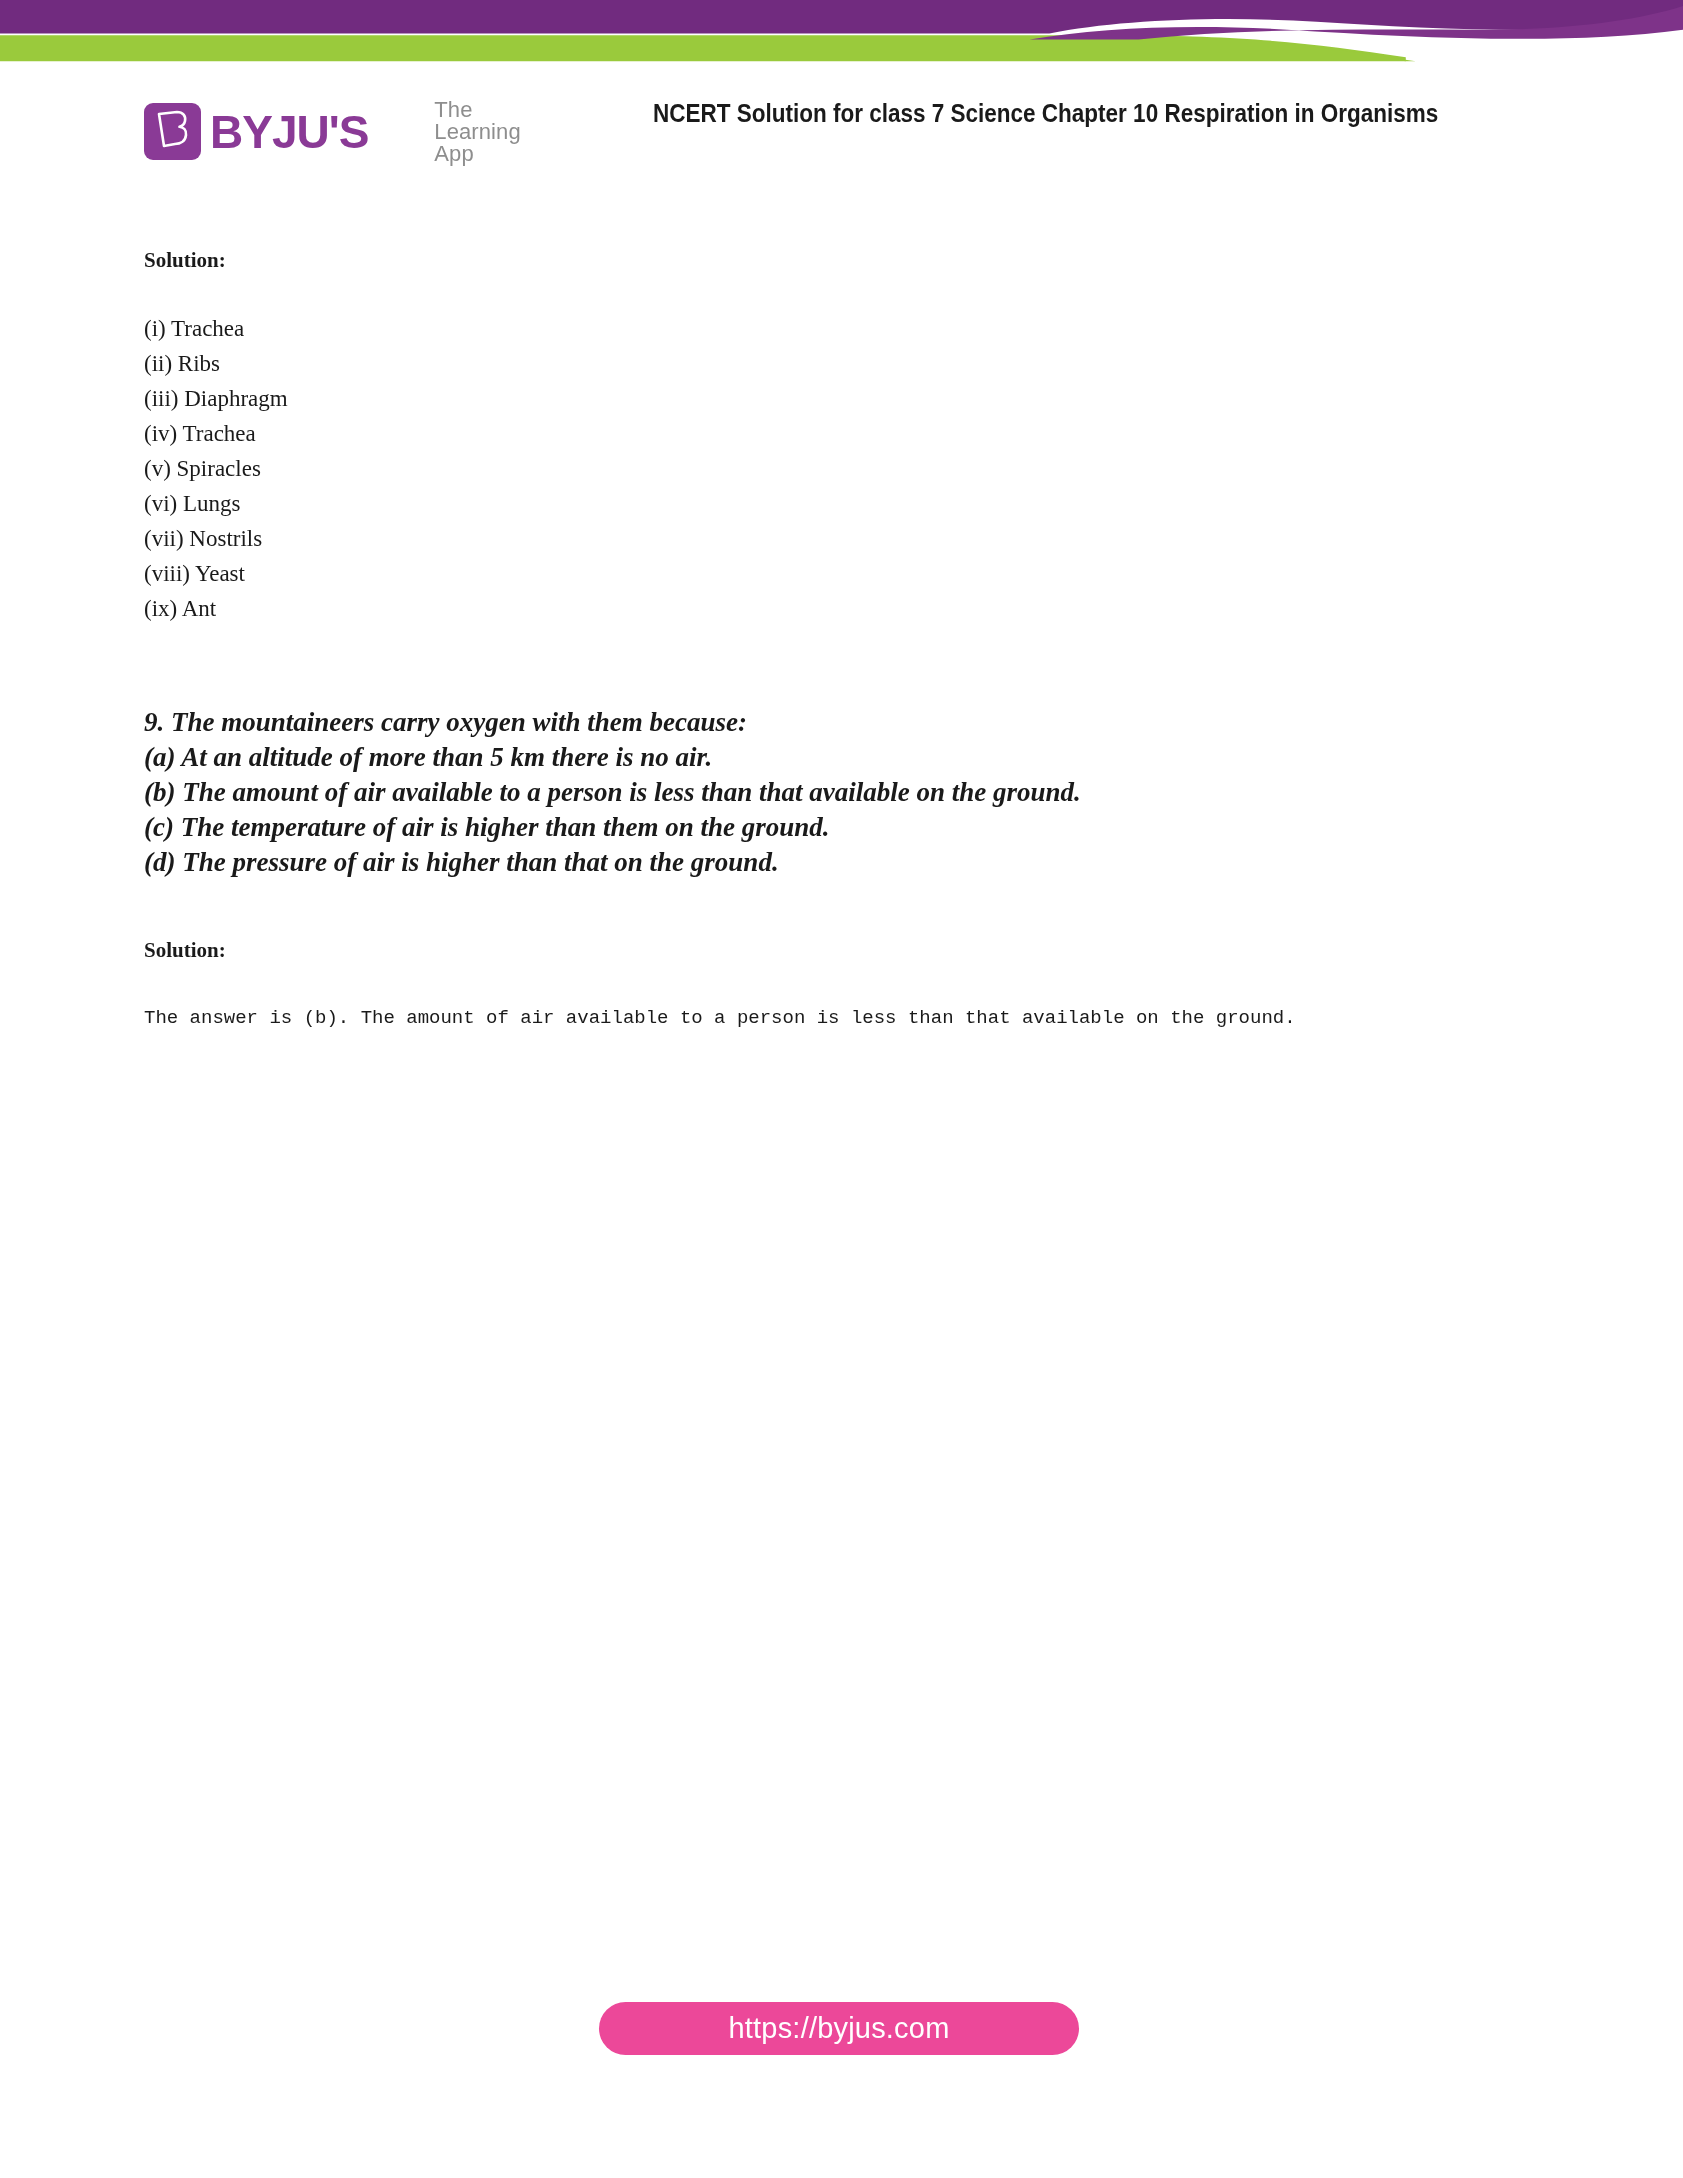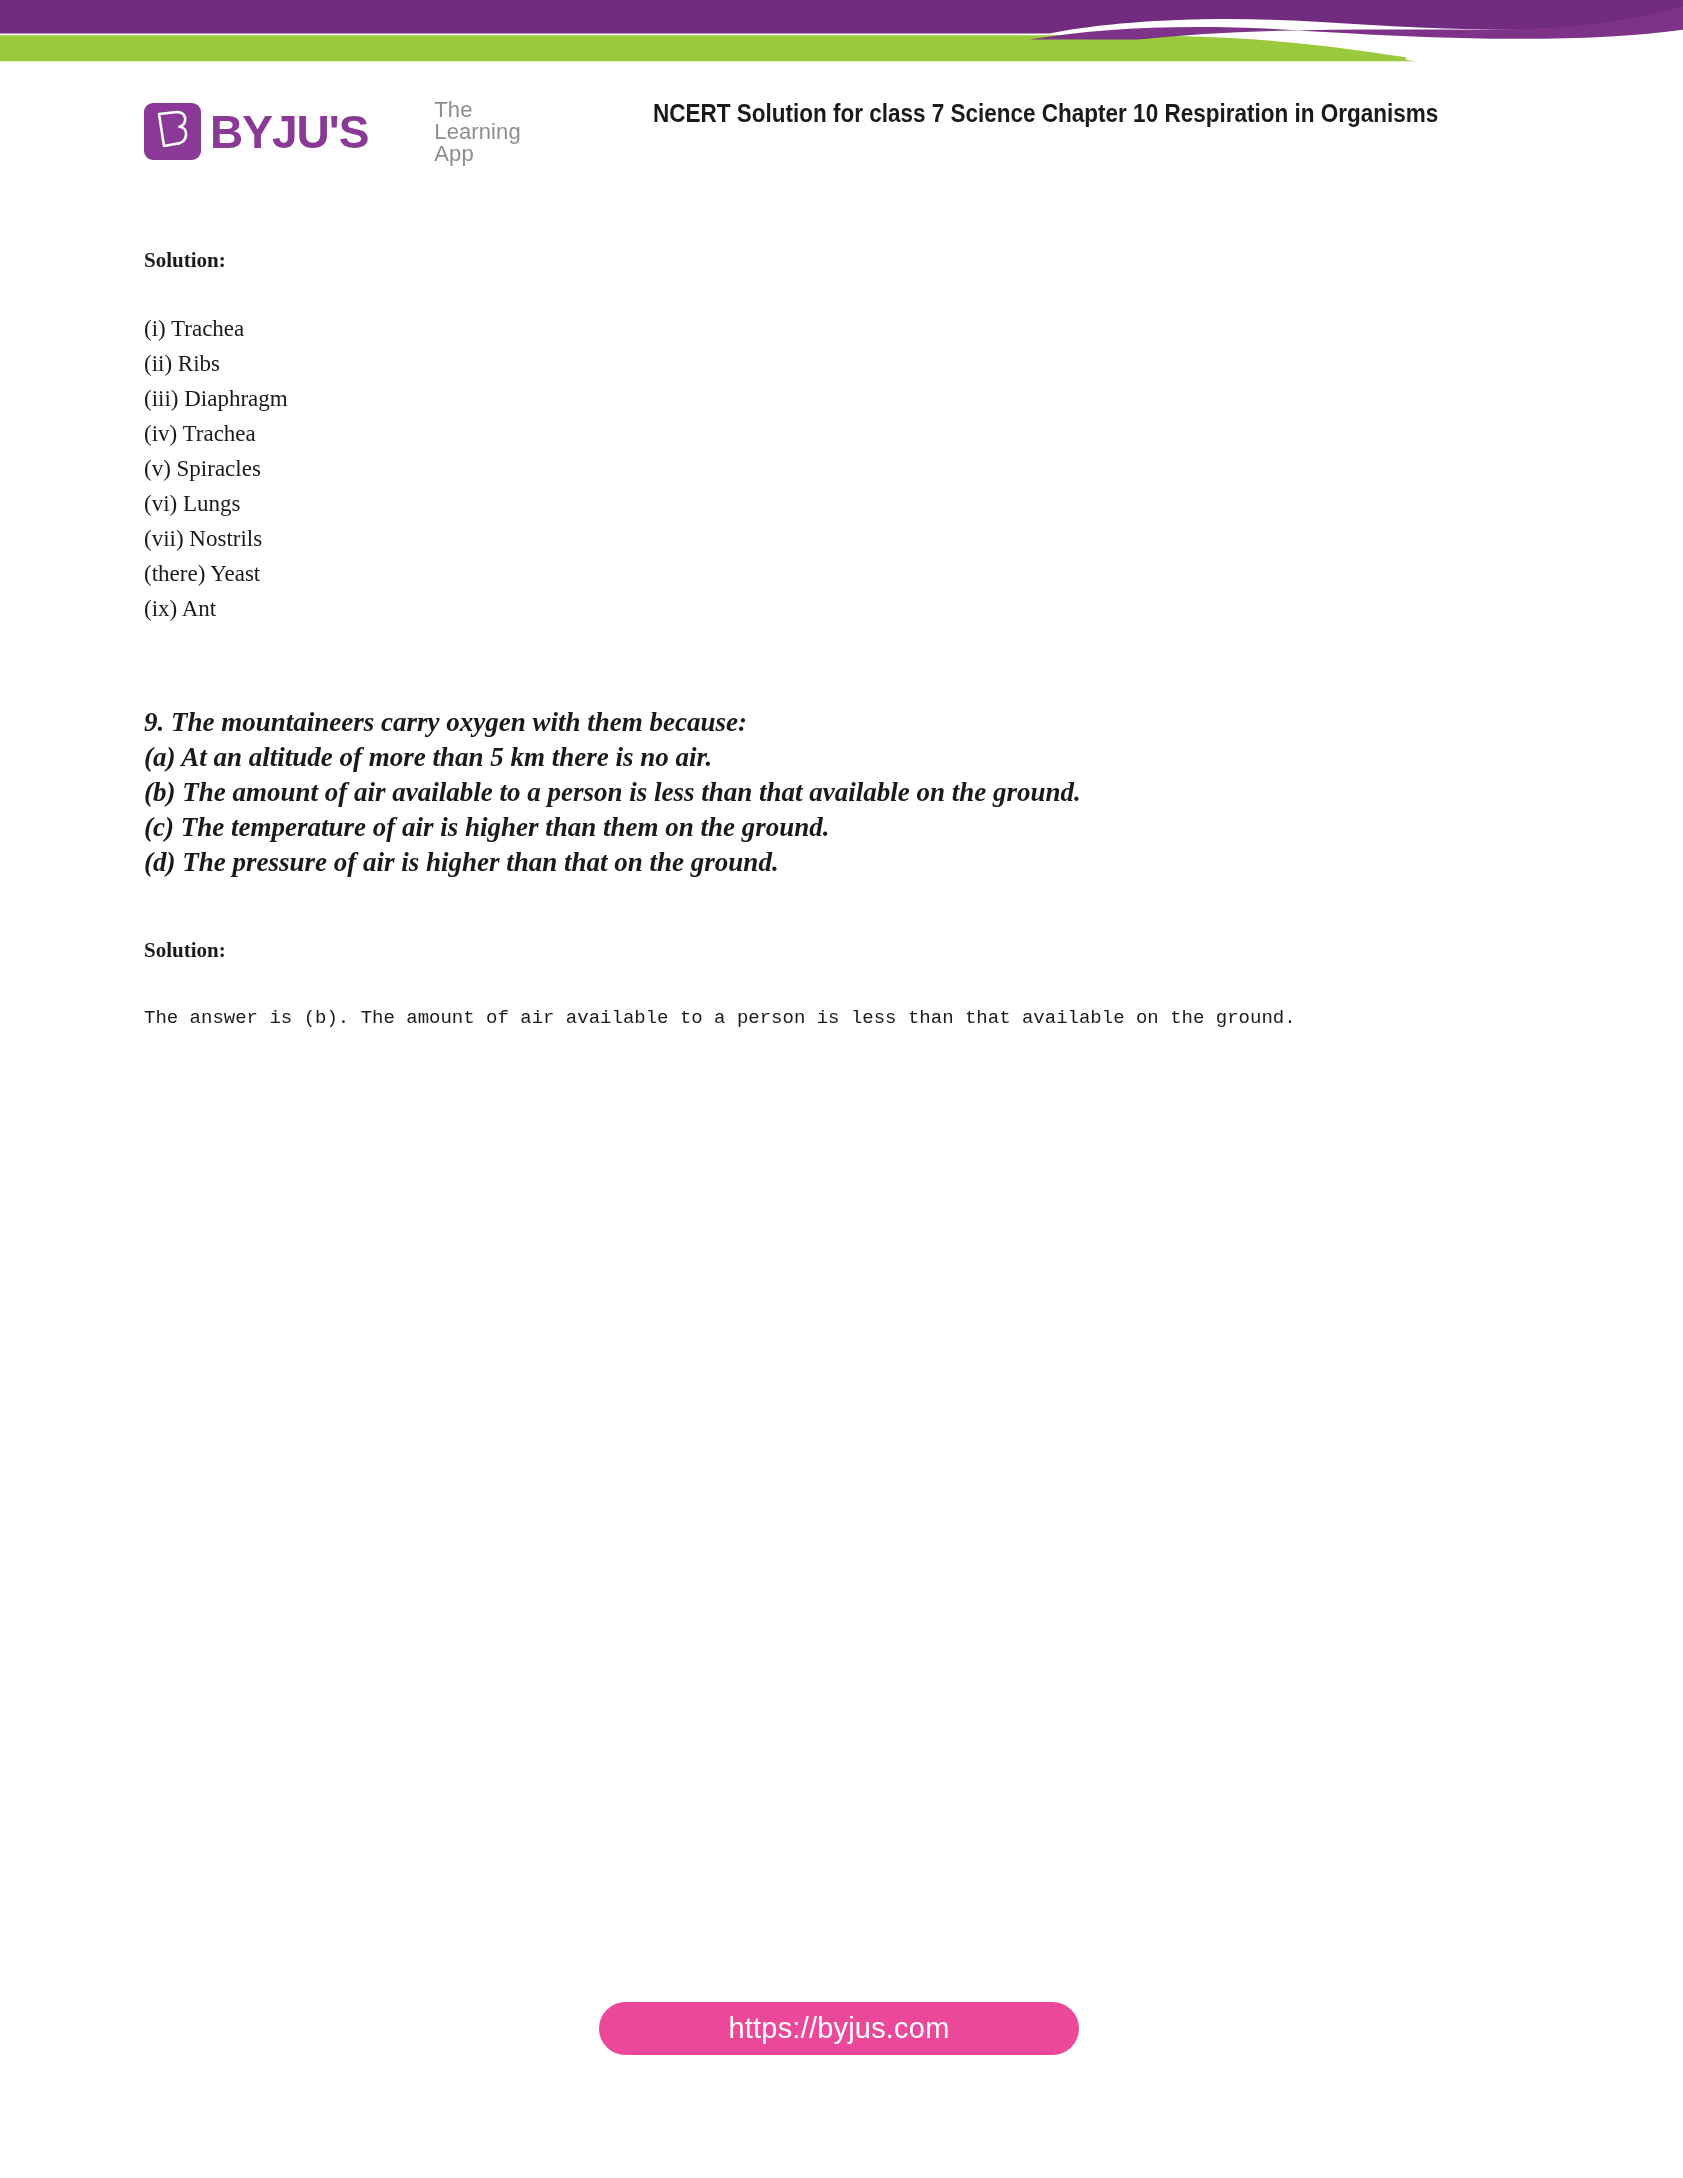--- a/index.html
+++ b/index.html
@@ -192,21 +192,21 @@
   <div class="gap-sm"></div>
 
   <ul class="answer-list">
     <li>(i) Trachea</li>
     <li>(ii) Ribs</li>
     <li>(iii) Diaphragm</li>
     <li>(iv) Trachea</li>
     <li>(v) Spiracles</li>
     <li>(vi) Lungs</li>
     <li>(vii) Nostrils</li>
-    <li>(there) Yeast</li>
+    <li>(viii) Yeast</li>
     <li>(ix) Ant</li>
   </ul>
 
   <div class="gap-lg"></div>
 
   <div class="q-block">
     <div class="q-line">9. The mountaineers carry oxygen with them because:</div>
     <div class="q-line">(a) At an altitude of more than 5 km there is no air.</div>
     <div class="q-line">(b) The amount of air available to a person is less than that available on the ground.</div>
     <div class="q-line">(c) The temperature of air is higher than them on the ground.</div>

